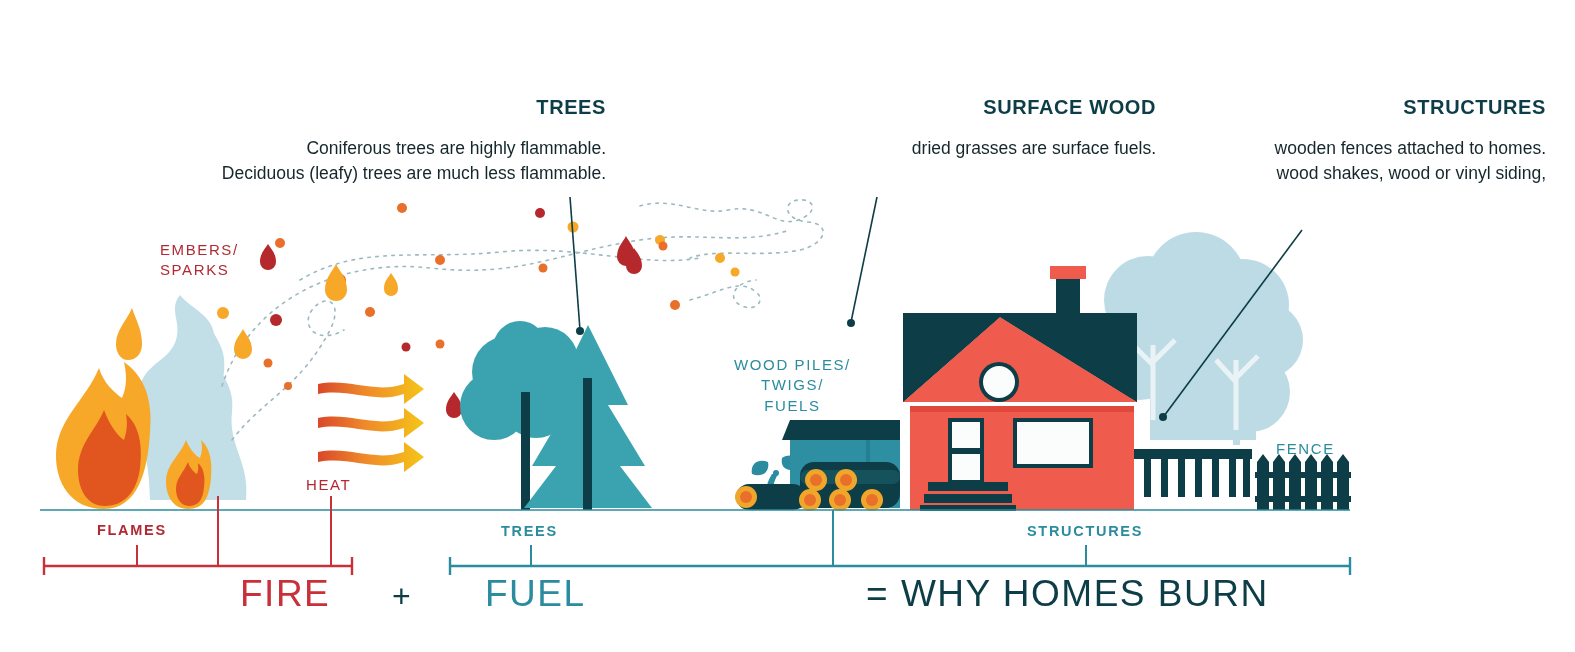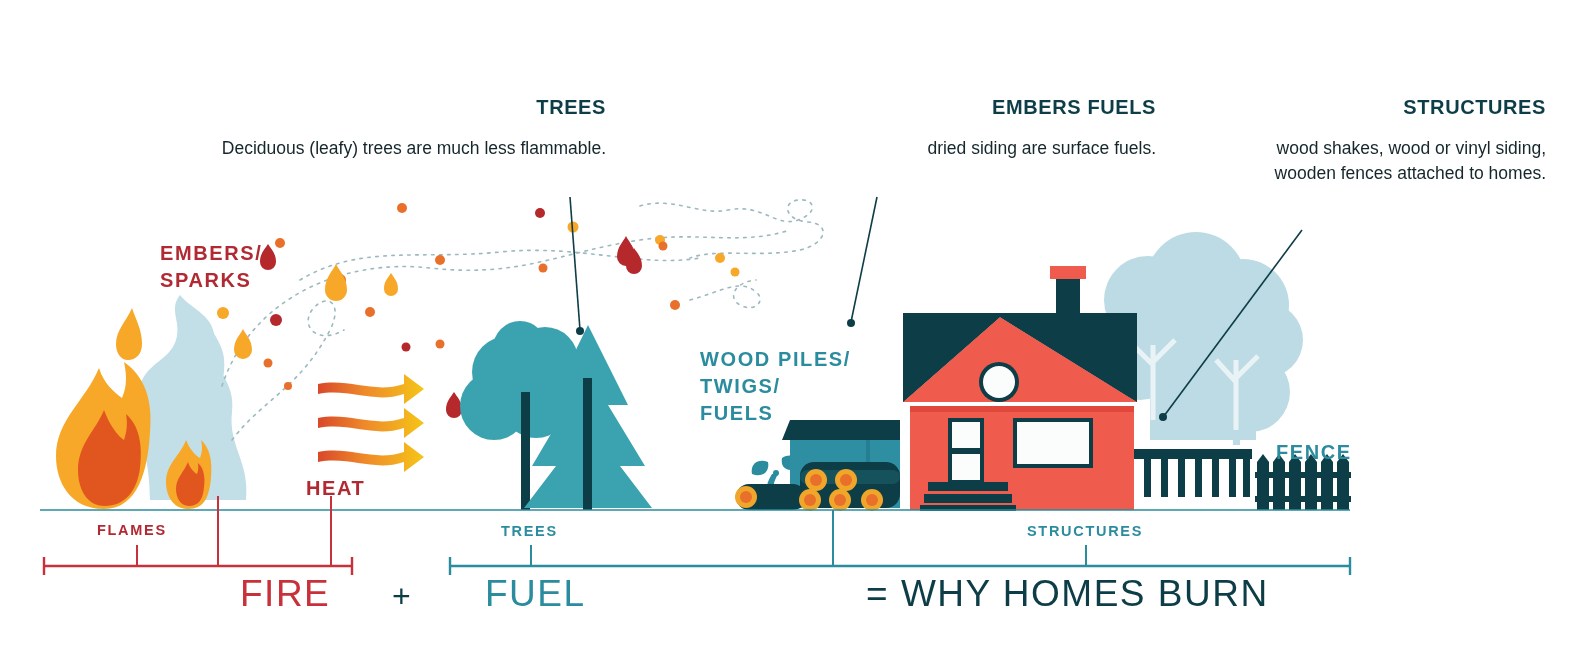--- a/index.html
+++ b/index.html
@@ -29,22 +29,22 @@
   }
   .sec-body {
     font-size: 17.5px;
     line-height: 1.42;
     color: #15272b;
     text-align: right;
   }
 
   
   .callout {
-    font-size: 20px;
-    font-weight: bold;
+    font-size: 15px;
+    font-weight: normal;
     letter-spacing: 1.6px;
     line-height: 1.35;
   }
   .callout.red   { color: #b12a33; }
   .callout.teal  { color: #2a8c9e; }
 
   .axis-label {
     font-size: 14.5px;
     font-weight: bold;
     letter-spacing: 1.7px;
@@ -320,42 +320,43 @@
       <line x1="450" y1="557" x2="450" y2="575"></line>
       <line x1="1350" y1="557" x2="1350" y2="575"></line>
       <line x1="531" y1="545" x2="531" y2="566" stroke-width="2"></line>
       <line x1="833" y1="510" x2="833" y2="566" stroke-width="2"></line>
       <line x1="1086" y1="545" x2="1086" y2="566" stroke-width="2"></line>
     </g>
   </svg>
 
   <div class="abs sec-title" style="left:170px; top:96px; width:436px;">TREES</div>
   <div class="abs sec-body" style="left:150px; top:136px; width:456px;">
+    <div>Coniferous trees are highly flammable.</div>
     <div>Deciduous (leafy) trees are much less flammable.</div>
   </div>
 
-  <div class="abs sec-title" style="left:760px; top:96px; width:396px;">EMBERS FUELS</div>
+  <div class="abs sec-title" style="left:760px; top:96px; width:396px;">SURFACE WOOD</div>
   <div class="abs sec-body" style="left:740px; top:136px; width:416px;">
-    <div>dried siding are surface fuels.</div>
+    <div>dried grasses are surface fuels.</div>
   </div>
 
   <div class="abs sec-title" style="left:1150px; top:96px; width:396px;">STRUCTURES</div>
   <div class="abs sec-body" style="left:1130px; top:136px; width:416px;">
+    <div>wooden fences attached to homes.</div>
     <div>wood shakes, wood or vinyl siding,</div>
-    <div>wooden fences attached to homes.</div>
   </div>
 
   <div class="abs callout red" style="left:160px; top:240px; text-align:left;">
     <div>EMBERS/</div>
     <div>SPARKS</div>
   </div>
 
   <div class="abs callout red" style="left:306px; top:475px;">HEAT</div>
 
-  <div class="abs callout teal" style="left:700px; top:346px; width:185px; text-align:left;">
+  <div class="abs callout teal" style="left:700px; top:355px; width:185px; text-align:center;">
     <div>WOOD PILES/</div>
     <div>TWIGS/</div>
     <div>FUELS</div>
   </div>
 
   <div class="abs callout teal" style="left:1264px; top:439px;margin-left:12px;">FENCE</div>
 
   <div class="abs axis-label red" style="left:97px; top:522px;text-align:right;">FLAMES</div>
   <div class="abs axis-label teal" style="left:501px; top:523px;">TREES</div>
   <div class="abs axis-label teal" style="left:1027px; top:523px;">STRUCTURES</div>

